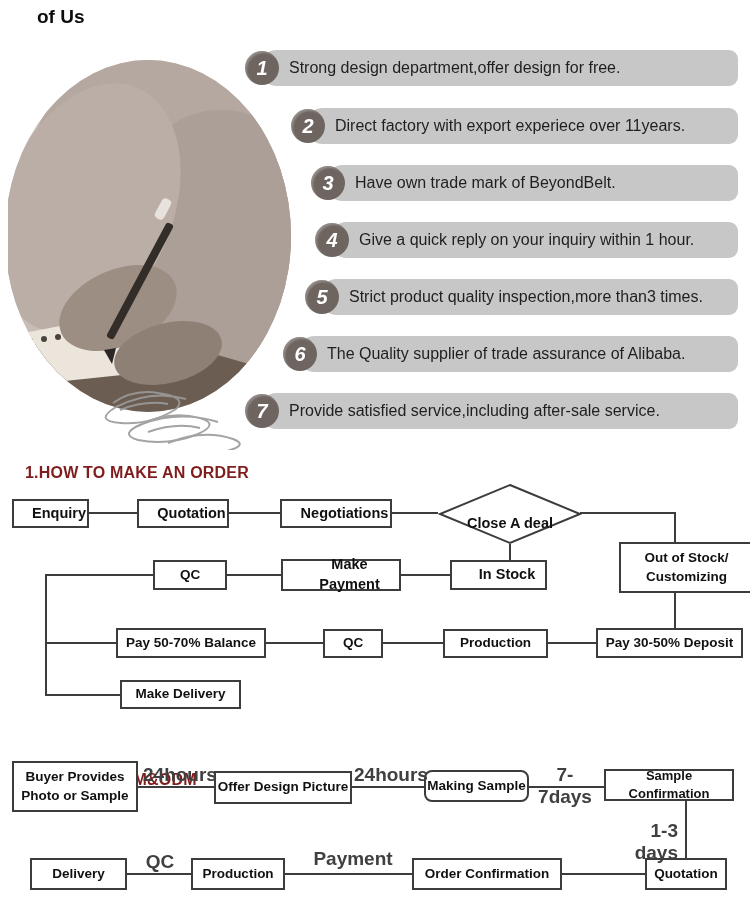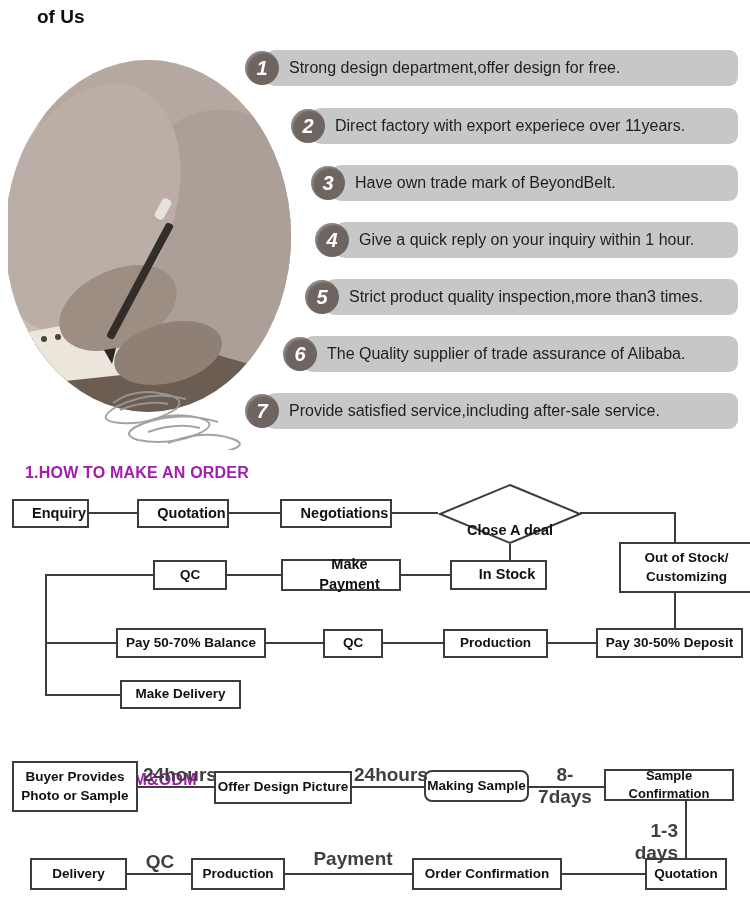--- a/index.html
+++ b/index.html
@@ -10,31 +10,31 @@
   .title .main{font-size:28px;font-weight:700;letter-spacing:.5px;color:#0d0d0d;}
   .title .sub{font-size:19px;font-weight:700;color:#0d0d0d;text-align:center;}
   
   .adv-bar{position:absolute;background:var(--bar,#c7c7c7);border-radius:18px 9px 9px 18px;height:36px;
            display:flex;align-items:center;padding-left:30px;box-sizing:border-box;
            font-size:16px;color:#1f1f1f;white-space:nowrap;}
   .adv-badge{position:absolute;width:34px;height:34px;border-radius:50%;background:var(--badge,#6e6460);
              color:#fff;font-size:20px;font-weight:700;display:flex;align-items:center;justify-content:center;
              z-index:2;font-style:italic;box-shadow:inset 2px 2px 2px rgba(255,255,255,.25);}
   
-  .sec-head{position:absolute;font-size:16px;font-weight:700;color:#a21caf;letter-spacing:.2px;}
+  .sec-head{position:absolute;font-size:16px;font-weight:700;color:#7f1d1d;letter-spacing:.2px;}
   
   .fbox{position:absolute;background:#fff;border:2px solid #3c3c3c;box-sizing:border-box;
         display:flex;flex-direction:column;align-items:center;justify-content:center;
         font-size:13.5px;font-weight:700;color:#111;text-align:center;line-height:1.35;}
   .fbox.big{font-size:14.5px;padding-left:17px;}
   .hl{position:absolute;height:2px;background:#3c3c3c;}
   .vl{position:absolute;width:2px;background:#3c3c3c;}
   .flabel{position:absolute;font-size:19px;font-weight:700;color:#404040;text-align:center;}
   .diamond-wrap{position:absolute;left:438px;top:483px;width:144px;height:62px;}
-  .diamond-wrap span{position:absolute;left:0;top:16px;width:100%;height:100%;display:flex;align-items:center;justify-content:center;
+  .diamond-wrap span{position:absolute;left:0;top:9px;width:100%;height:100%;display:flex;align-items:center;justify-content:center;
                      font-size:14.5px;font-weight:700;color:#111;}
 </style>
 </head>
 <body style="--bar: #c7c7c7; --badge: #6e6460;">
 
 <div class="title">
   <span class="sub">of Us</span>
 </div>
 
 <svg class="abs" style="left:8px;top:58px;" width="290" height="392" viewBox="0 0 290 392">
@@ -222,16 +222,16 @@
 <i class="hl" style="left:138px;top:786px;width:76px;"></i>
 <i class="hl" style="left:352px;top:786px;width:72px;"></i>
 <i class="hl" style="left:529px;top:786px;width:75px;"></i>
 <i class="vl" style="left:685px;top:801px;height:57px;"></i>
 <i class="hl" style="left:127px;top:873px;width:64px;"></i>
 <i class="hl" style="left:285px;top:873px;width:127px;"></i>
 <i class="hl" style="left:562px;top:873px;width:83px;"></i>
 
 <div class="flabel" style="left:143px;top:764px;width:66px;">24hours</div>
 <div class="flabel" style="left:354px;top:764px;width:66px;">24hours</div>
-<div class="flabel" style="left:532px;top:764px;width:66px;">8-7days</div>
+<div class="flabel" style="left:532px;top:764px;width:66px;">7-7days</div>
 <div class="flabel" style="left:606px;top:820px;width:72px;text-align:right;">1-3 days</div>
 <div class="flabel" style="left:140px;top:851px;width:40px;">QC</div>
 <div class="flabel" style="left:310px;top:848px;width:86px;">Payment</div>
 
 </body></html>

